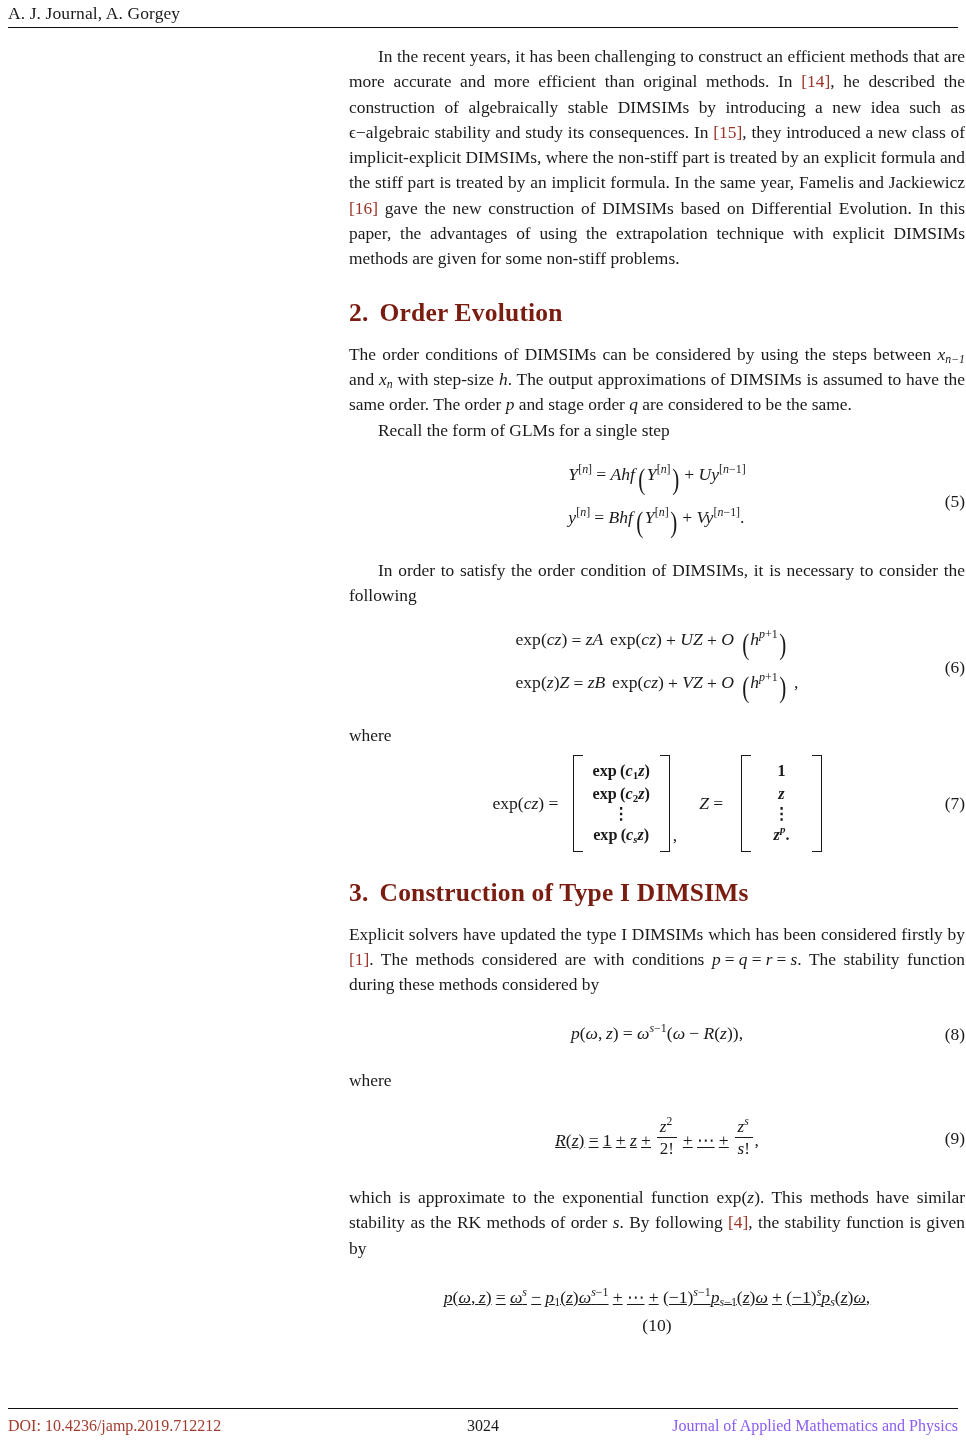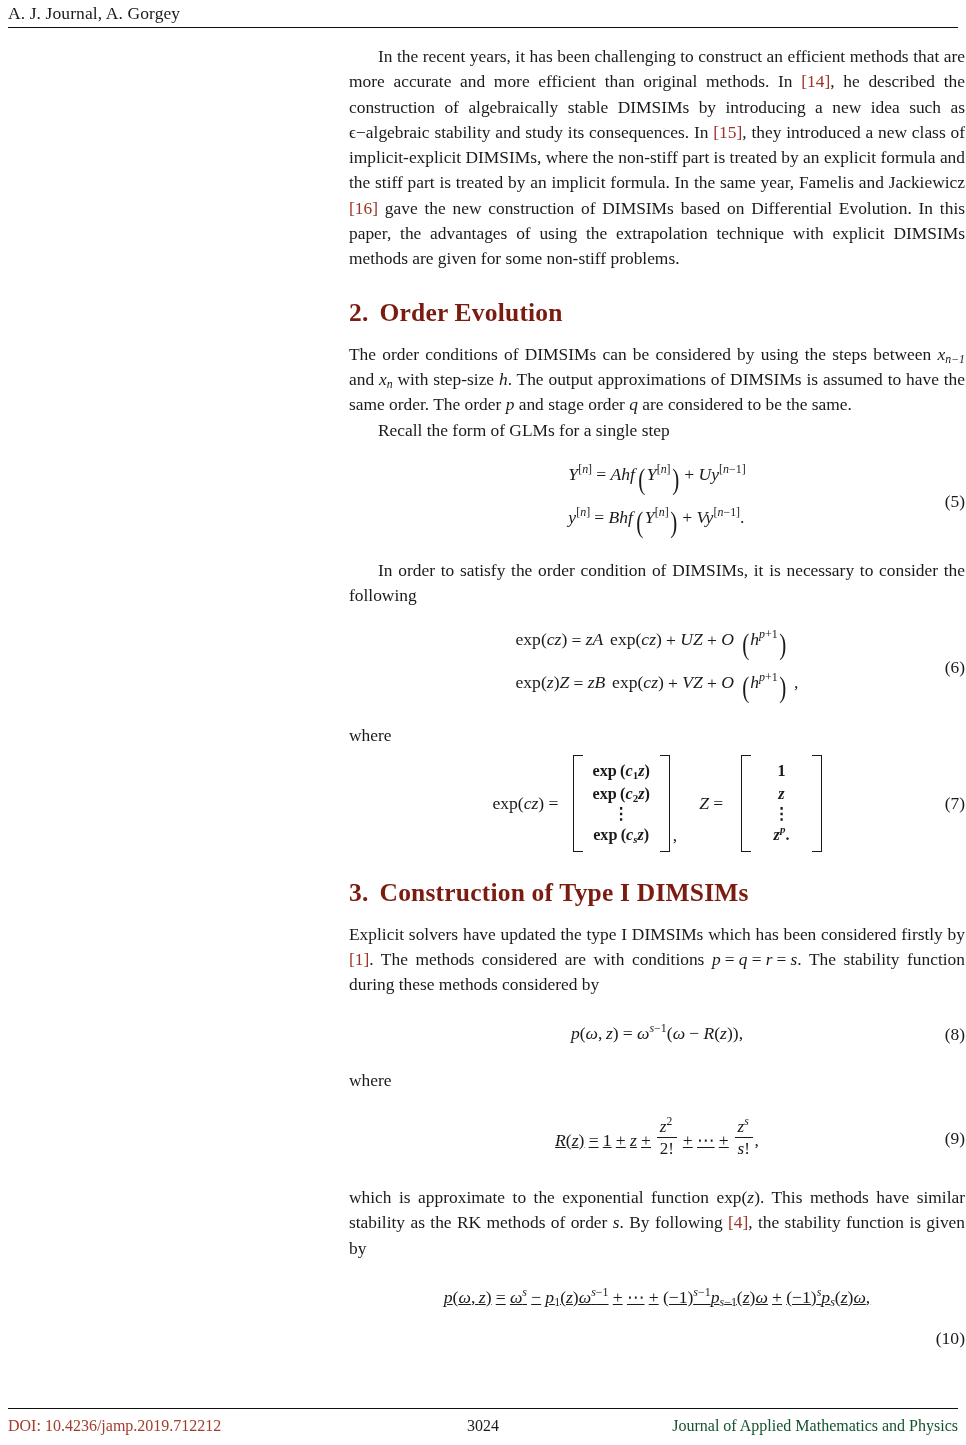--- a/index.html
+++ b/index.html
@@ -180,21 +180,21 @@
   .footer .pageno {
     position: absolute;
     left: 0;
     right: 0;
     text-align: center;
     color: #1a1a1a;
   }
   .footer .journal {
     position: absolute;
     right: 0;
-    color: #14532d;
+    color: #8b5cf6;
   }
 </style>
 </head>
 <body>
 
 <div class="page">
 
   <div class="running-head">
     <span>A. J. Journal, A. Gorgey</span>
   </div>
@@ -282,21 +282,21 @@
       <span class="m"><span class="it">R</span>(<span class="it">z</span>)<span class="op">=</span>1<span class="op">+</span><span class="it">z</span><span class="op">+</span><span class="frac"><span class="num"><span class="it">z</span><sup>2</sup></span><span class="den">2!</span></span><span class="op">+</span>⋯<span class="op">+</span><span class="frac"><span class="num"><span class="it">z</span><sup><span class="it">s</span></sup></span><span class="den"><span class="it">s</span>!</span></span>,</span>
       <span class="eqno">(9)</span>
     </div>
 
     <p><span>which is approximate to the exponential function exp(</span><span class="m it">z</span><span>). This methods have similar stability as the RK methods of order </span><span class="m it">s</span><span>. By following </span><span class="cite">[4]</span><span>, the stability function is given by</span></p>
 
     <div class="mathrow" style="margin-top:26px;margin-bottom:0;">
       <div style="text-align:center;text-decoration:underline;">
         <span class="m"><span class="it">p</span>(<span class="it">ω</span>, <span class="it">z</span>)<span class="op">=</span><span class="it">ω</span><sup><span class="it">s</span></sup><span class="op">−</span><span class="it">p</span><sub>1</sub>(<span class="it">z</span>)<span class="it">ω</span><sup><span class="it">s</span>−1</sup><span class="op">+</span>⋯<span class="op">+</span>(−1)<sup><span class="it">s</span>−1</sup><span class="it">p</span><sub><span class="it">s</span>−1</sub>(<span class="it">z</span>)<span class="it">ω</span><span class="op">+</span>(−1)<sup><span class="it">s</span></sup><span class="it">p</span><sub class="it">s</sub>(<span class="it">z</span>)<span class="it">ω</span>,</span>
       </div>
-      <div style="text-align:right;margin-top:20px;">
+      <div style="margin-top:7px;">
         <span>(10)</span>
       </div>
     </div>
 
   </div>
 
   <div class="rule-bottom"></div>
   <div class="footer">
     <span class="doi">DOI: 10.4236/jamp.2019.712212</span>
     <span class="pageno">3024</span>

